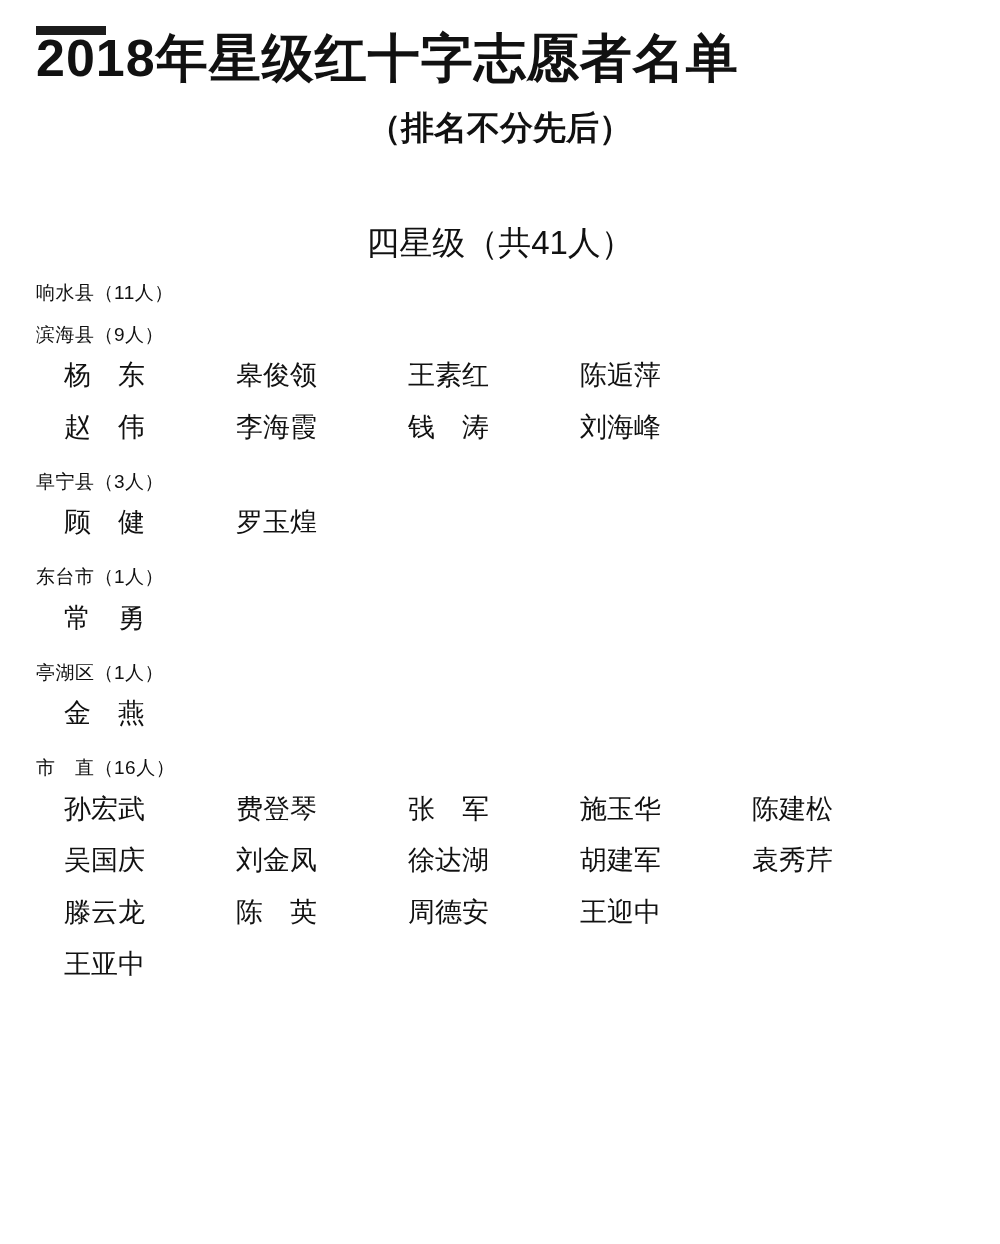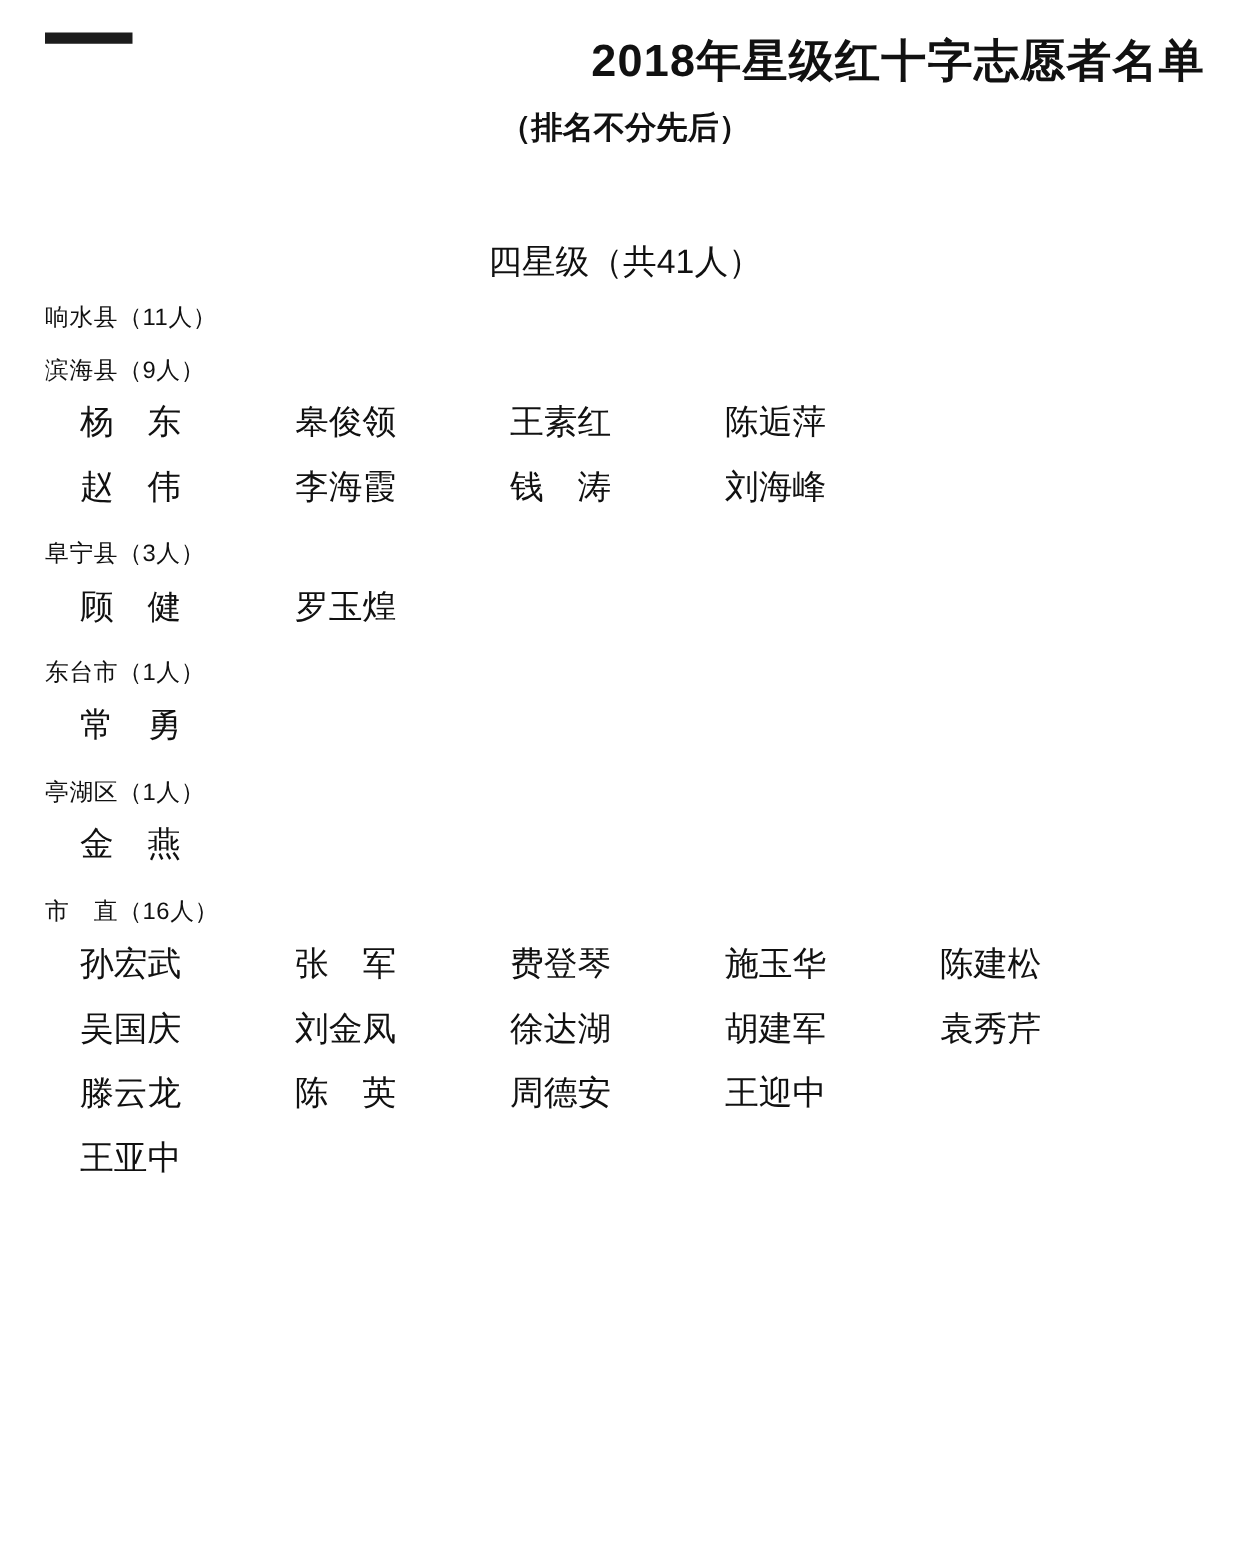--- a/index.html
+++ b/index.html
@@ -24,37 +24,37 @@
   }
   .crop-strip {
     position: absolute;
     top: 0;
     left: 36px;
     width: 70px;
     height: 9px;
     background: #1c1c1c;
   }
   .doc-title {
-    text-align: right;
-    font-size: 36px;
+    text-align: left;
+    font-size: 52px;
     font-weight: bold;
     letter-spacing: 1px;
     margin: 26px 0 0 0;
     line-height: 1.25;
   }
   .doc-subtitle {
     text-align: center;
-    font-size: 25px;
+    font-size: 33px;
     font-weight: bold;
     margin: 16px 0 0 0;
     line-height: 1.25;
   }
   .section-title {
     text-align: center;
-    font-size: 27px;
+    font-size: 33px;
     margin: 74px 0 0 0;
     line-height: 1.3;
   }
   .group {
     margin-top: 14px;
   }
   .group-head {
     font-size: 19px;
     line-height: 1.45;
     margin: 0 0 2px 0;
@@ -112,21 +112,21 @@
       </div>
       <div class="group">
         <div class="group-head">亭湖区（1人）</div>
         <div class="name-rows">
           <div class="name-row"><span class="name-cell">金　燕</span></div>
         </div>
       </div>
       <div class="group">
         <div class="group-head">市　直（16人）</div>
         <div class="name-rows">
-          <div class="name-row"><span class="name-cell">孙宏武</span><span class="name-cell">张　军</span><span class="name-cell">费登琴</span><span class="name-cell">施玉华</span><span class="name-cell">陈建松</span></div>
+          <div class="name-row"><span class="name-cell">孙宏武</span><span class="name-cell">费登琴</span><span class="name-cell">张　军</span><span class="name-cell">施玉华</span><span class="name-cell">陈建松</span></div>
           <div class="name-row"><span class="name-cell">吴国庆</span><span class="name-cell">刘金凤</span><span class="name-cell">徐达湖</span><span class="name-cell">胡建军</span><span class="name-cell">袁秀芹</span></div>
           <div class="name-row"><span class="name-cell">滕云龙</span><span class="name-cell">陈　英</span><span class="name-cell">周德安</span><span class="name-cell">王迎中</span></div>
           <div class="name-row"><span class="name-cell">王亚中</span></div>
         </div>
       </div>
     </div>
 
 </div>
 
 </body></html>

